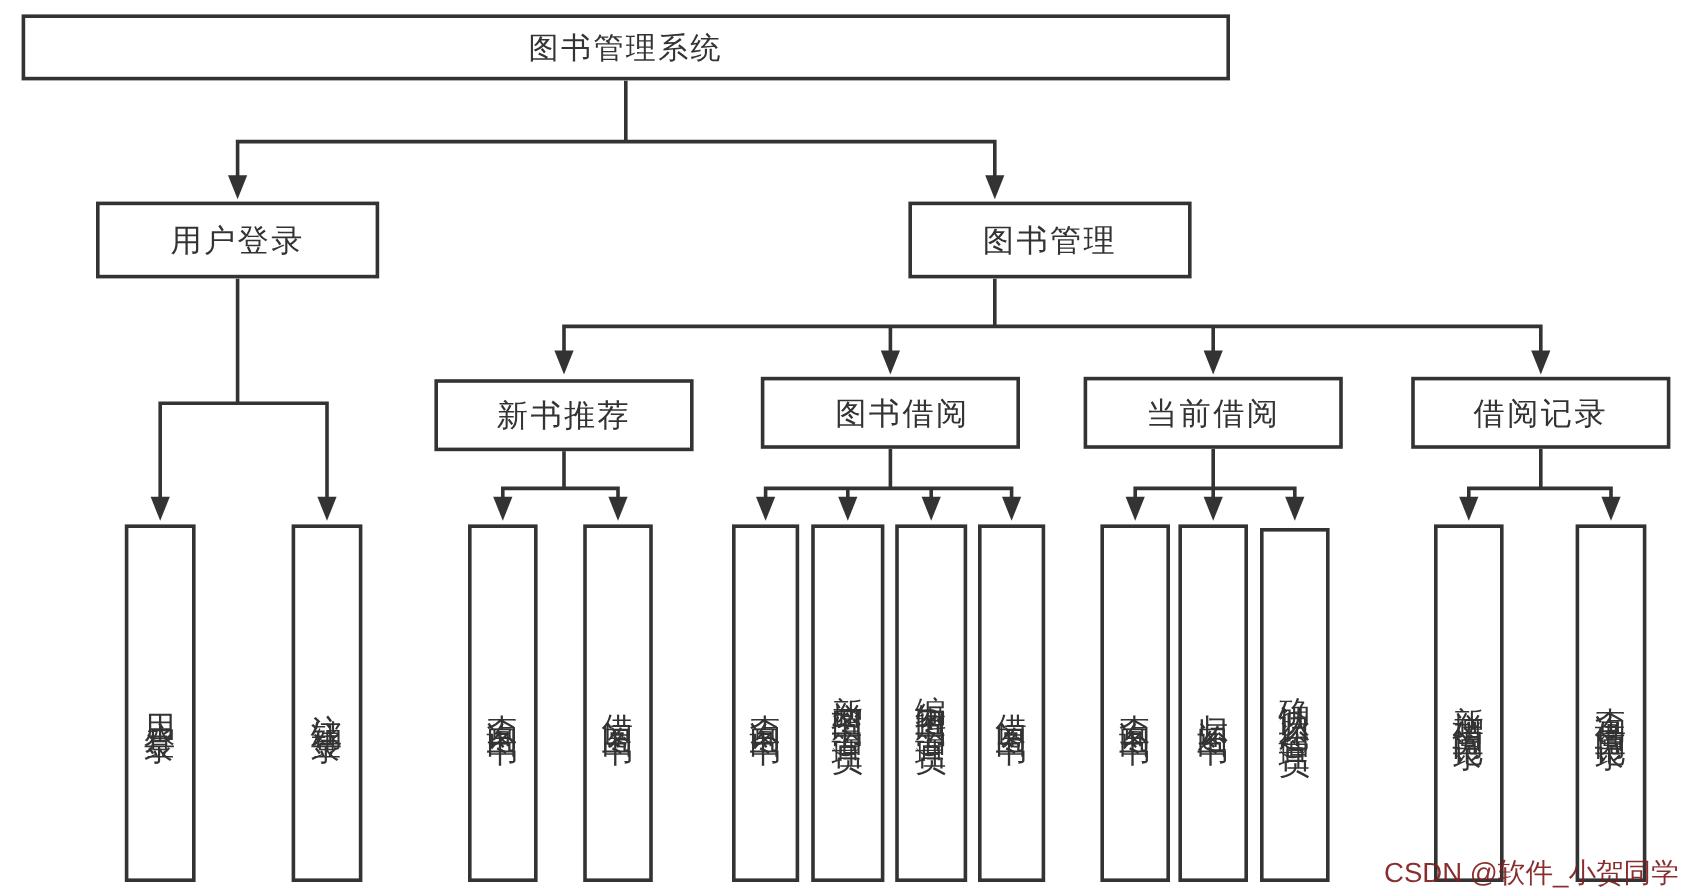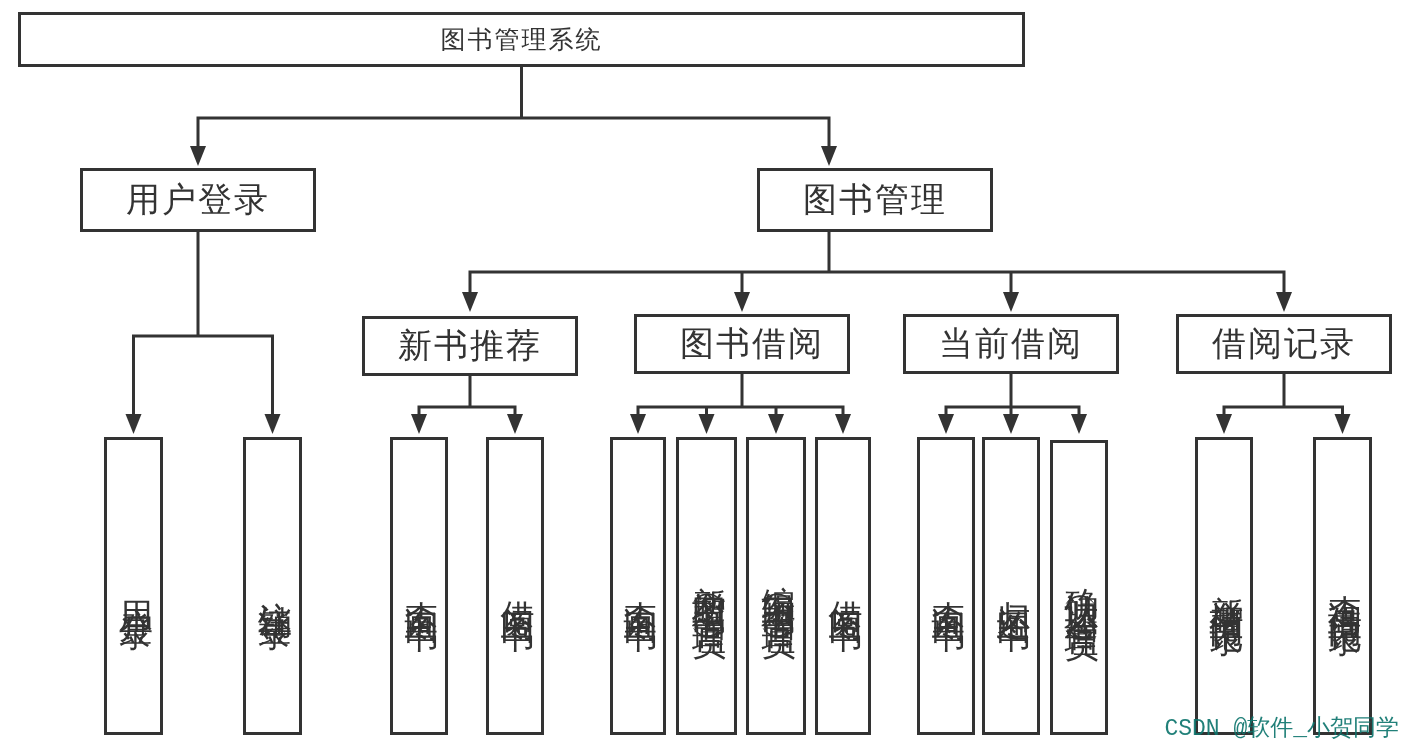--- a/index.html
+++ b/index.html
@@ -1,56 +1,56 @@
 <!DOCTYPE html>
 <html><head>
 <meta charset="utf-8">
 <style>
   html, body { margin: 0; padding: 0; background: #ffffff; }
   .canvas {
     position: relative;
     width: 1405px;
     height: 747px;
     background: #ffffff;
-    font-family: Liberation Mono, monospace;
+    font-family: Liberation Sans, sans-serif;
     color: #333333;
     overflow: hidden;
   }
   svg.wires { position: absolute; left: 0; top: 0; z-index: 1; }
   .box {
     position: absolute;
     box-sizing: border-box;
     border: 3px solid #333333;
     background: #ffffff;
     display: flex;
     align-items: center;
     justify-content: center;
     z-index: 2;
   }
   .box .lbl {
-    font-size: 34px;
+    font-size: 26px;
     letter-spacing: 2px;
     white-space: nowrap;
     color: #333333;
   }
   .root .lbl { font-size: 25px; }
   .leaf .lbl {
     writing-mode: vertical-rl;
     text-orientation: mixed;
     letter-spacing: 6px;
     line-height: 1;
     white-space: normal;
   }
   .watermark {
     position: absolute;
     right: 6px;
     bottom: 4px;
     z-index: 3;
     font-size: 23px;
-    color: #0f766e;
+    color: #7f1d1d;
     opacity: 0.92;
     white-space: nowrap;
     margin-left: 23px;
   }
 </style>
 </head>
 <body>
 
 <div class="canvas">
 

